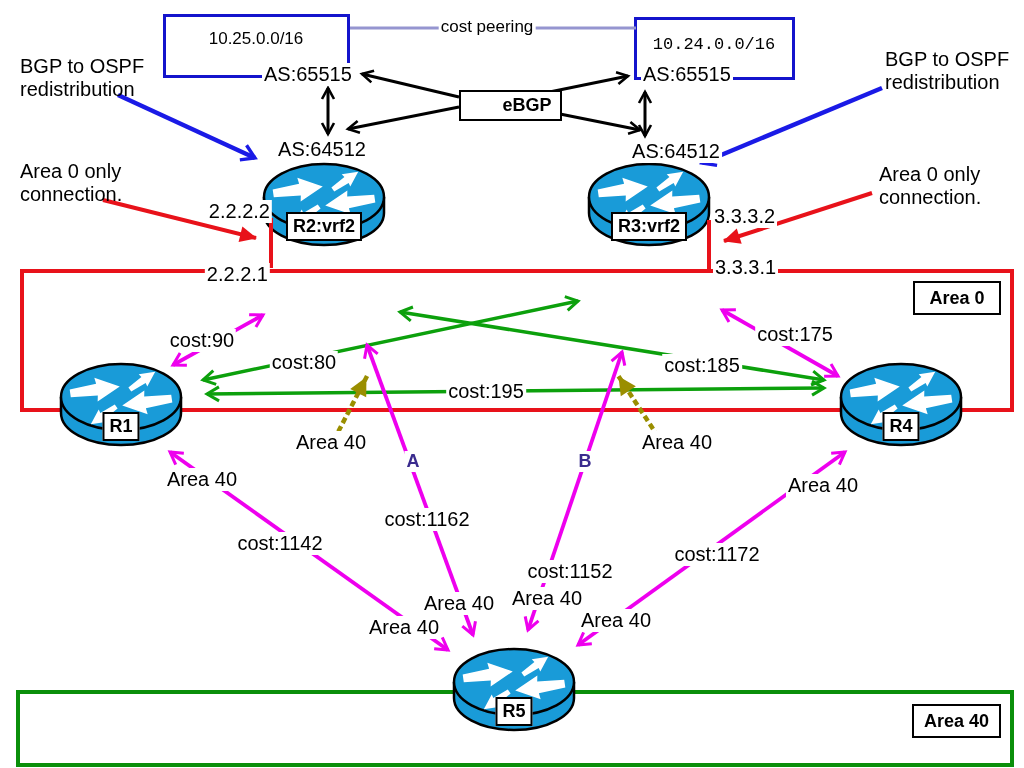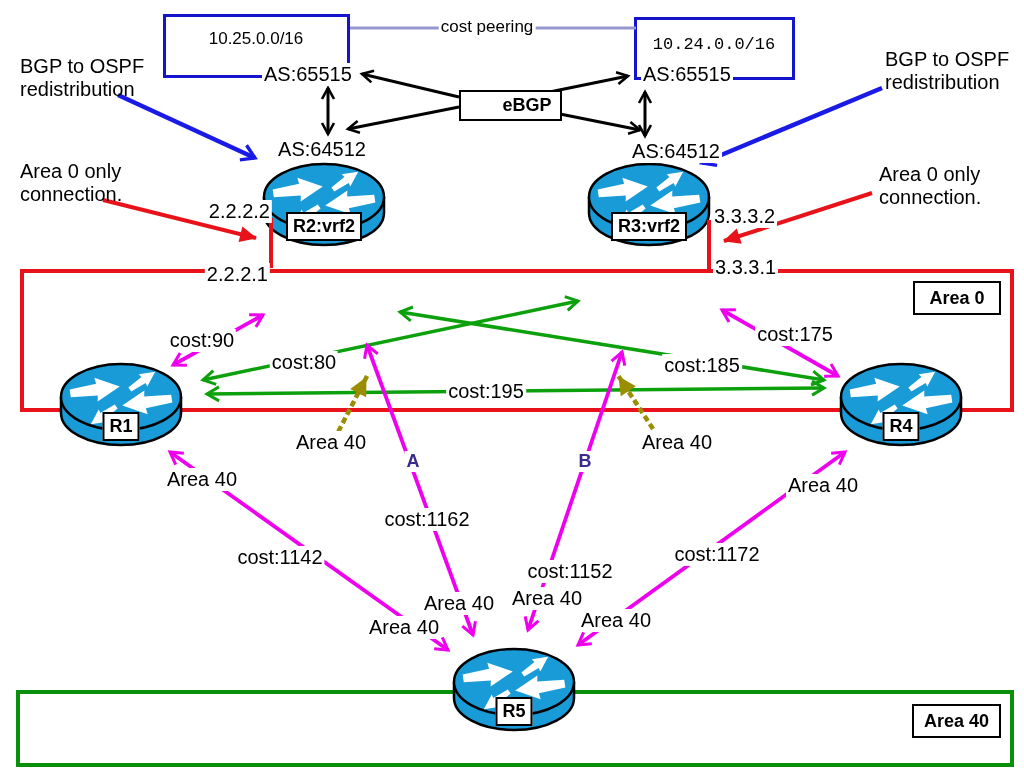--- a/index.html
+++ b/index.html
@@ -170,21 +170,21 @@
   </div>
 
   <div class="namebox" style="left:913px;top:281px;width:84px;height:30px;">Area 0</div>
   <div class="namebox" style="left:912px;top:704px;width:85px;height:30px;">Area 40</div>
 
   <div class="lb ctr" style="left:202px;top:329px;">cost:90</div>
   <div class="lb ctr" style="left:304px;top:351px;">cost:80</div>
   <div class="lb ctr" style="left:486px;top:380px;">cost:195</div>
   <div class="lb ctr" style="left:702px;top:354px;">cost:185</div>
   <div class="lb ctr" style="left:795px;top:323px;">cost:175</div>
-  <div class="lb ctr" style="left:280px;top:546px;text-align:center;">cost:1142</div>
+  <div class="lb ctr" style="left:280px;top:532px;text-align:center;">cost:1142</div>
   <div class="lb ctr" style="left:427px;top:508px;">cost:1162</div>
   <div class="lb ctr" style="left:570px;top:536px;margin-top:24px;">cost:1152</div>
   <div class="lb ctr" style="left:717px;top:543px;">cost:1172</div>
 
   <div class="lb ctr purple" style="left:413px;top:451px;">A</div>
   <div class="lb ctr purple" style="left:585px;top:451px;">B</div>
 
   <div class="lb ctr" style="left:202px;top:468px;">Area 40</div>
   <div class="lb ctr" style="left:331px;top:431px;">Area 40</div>
   <div class="lb ctr" style="left:677px;top:431px;">Area 40</div>

